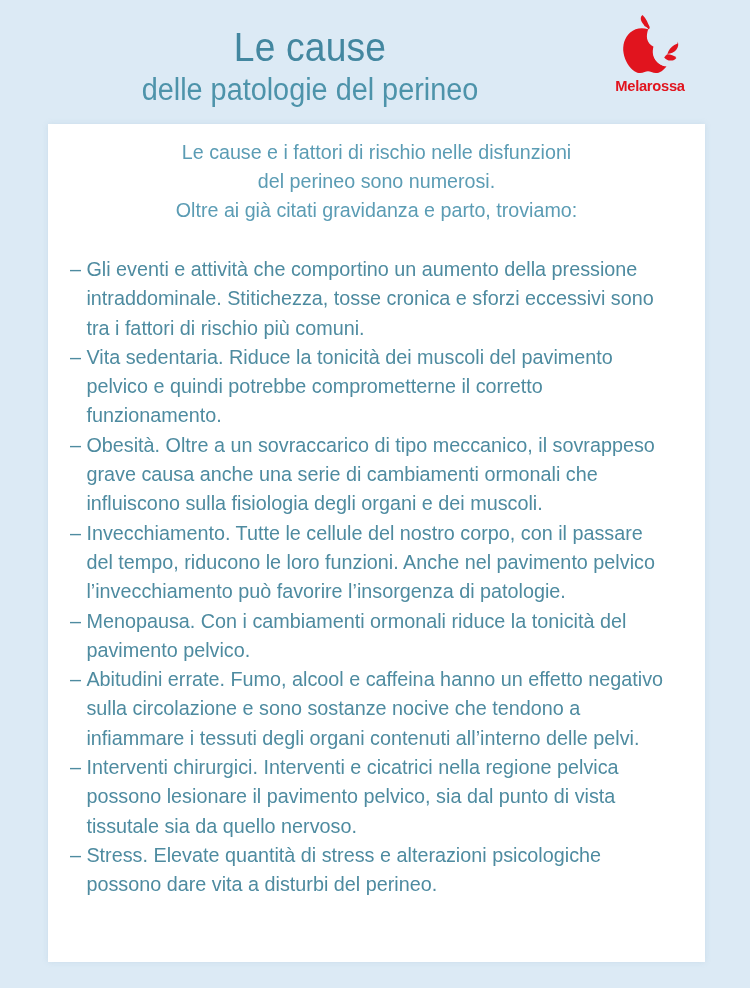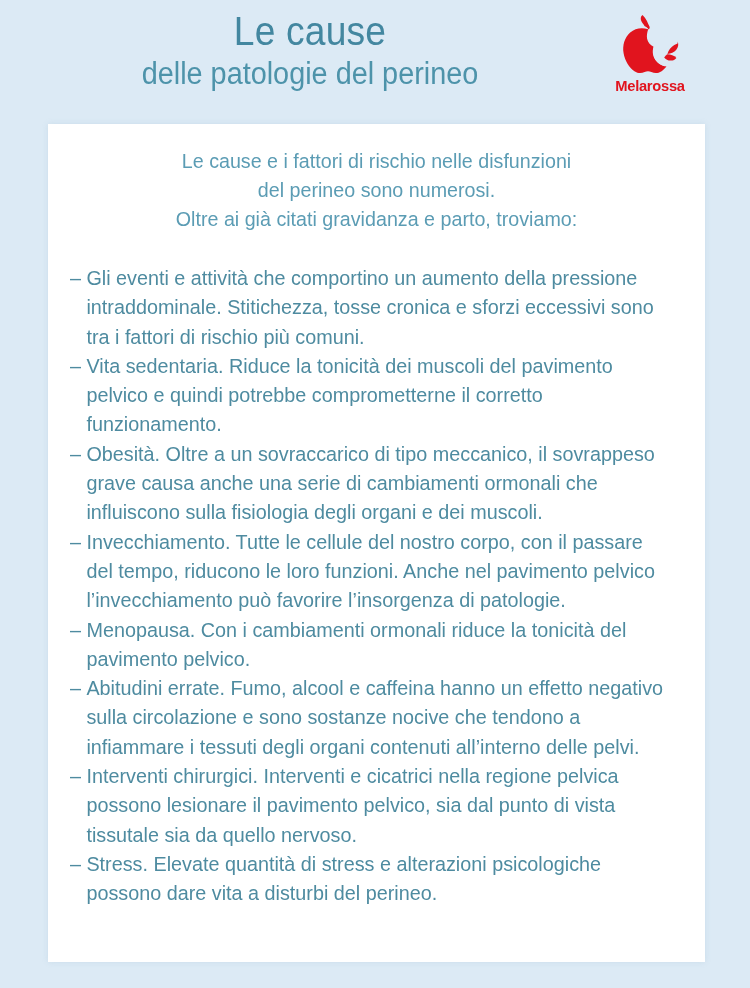--- a/index.html
+++ b/index.html
@@ -27,21 +27,21 @@
     position: relative;
     height: 124px;
     width: 750px;
   }
   .title-block {
     position: absolute;
     left: 0;
     top: 0;
     width: 620px;
     text-align: center;
-    padding-top: 8px;
+    padding-top: 24px;
   }
   .title-main {
     font-family: "Liberation Sans", sans-serif;
     font-size: 40px;
     font-weight: 400;
     color: #4387a0;
     letter-spacing: 0.2px;
     line-height: 46px;
     margin: 0;
     transform: scaleX(0.93);
@@ -85,21 +85,21 @@
   
   .card {
     position: absolute;
     left: 48px;
     top: 124px;
     width: 657px;
     height: 838px;
     background: #ffffff;
     box-shadow: 0 0 6px rgba(120, 160, 190, 0.18);
     box-sizing: border-box;
-    padding: 22px 18px 0 18px;
+    padding: 13px 18px 0 18px;
   }
 
   .intro {
     text-align: center;
     color: #5b9cb4;
     font-size: 20.5px;
     line-height: 29px;
     font-weight: 400;
     transform: scaleX(0.96);
     margin-bottom: 30px;

